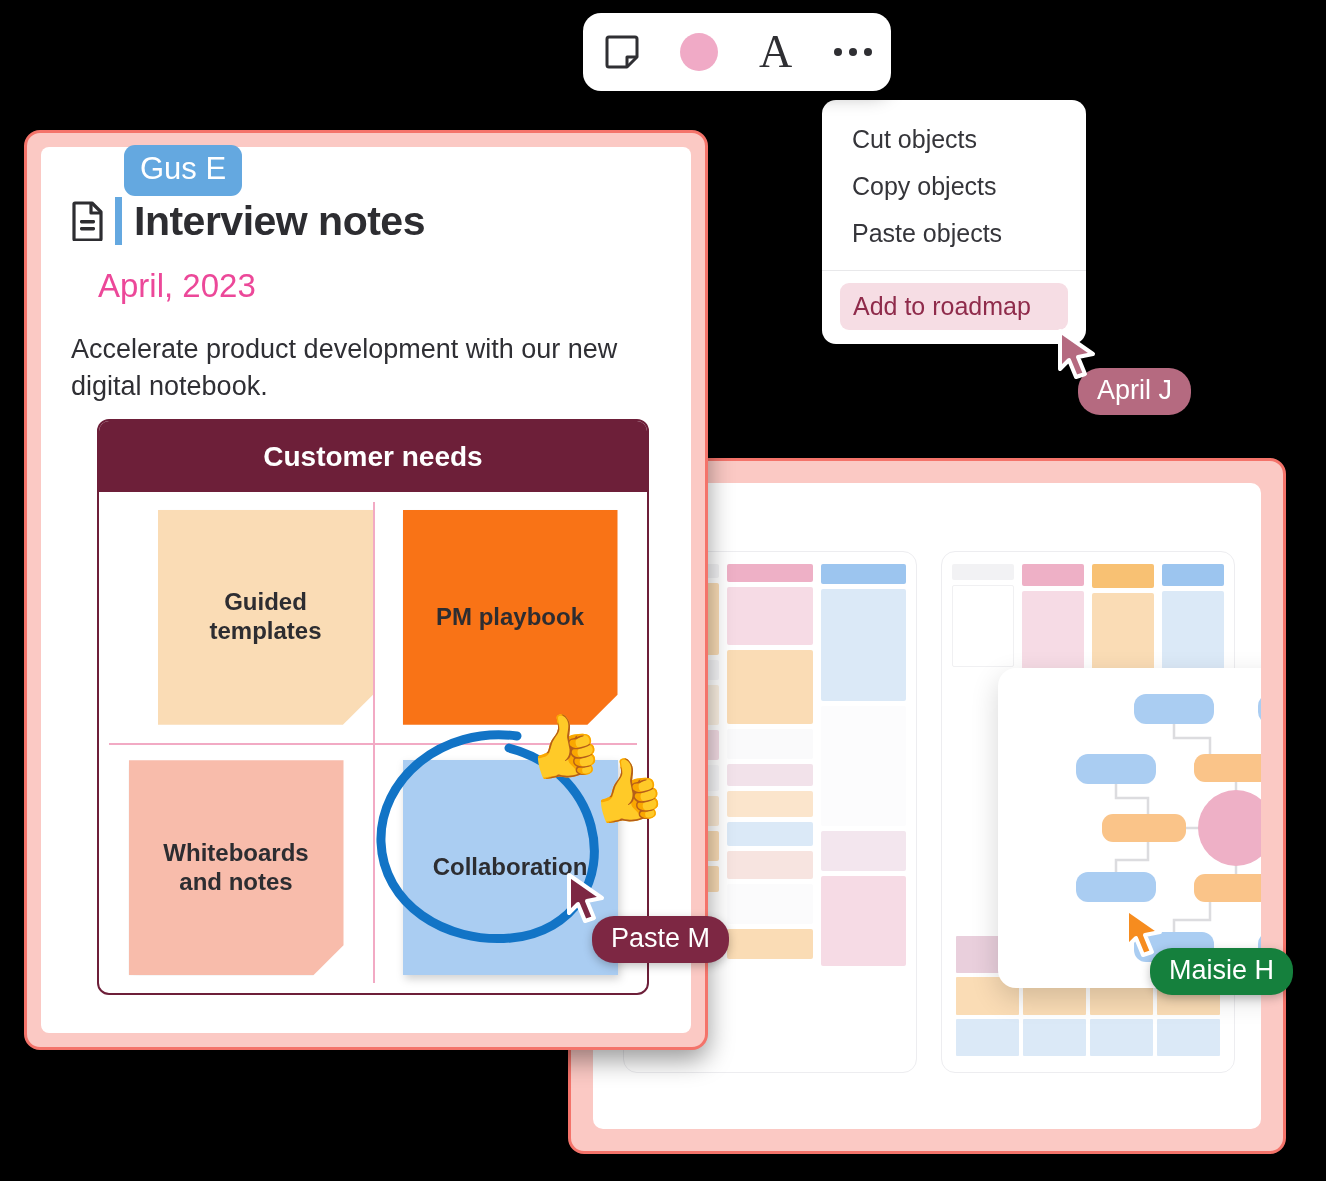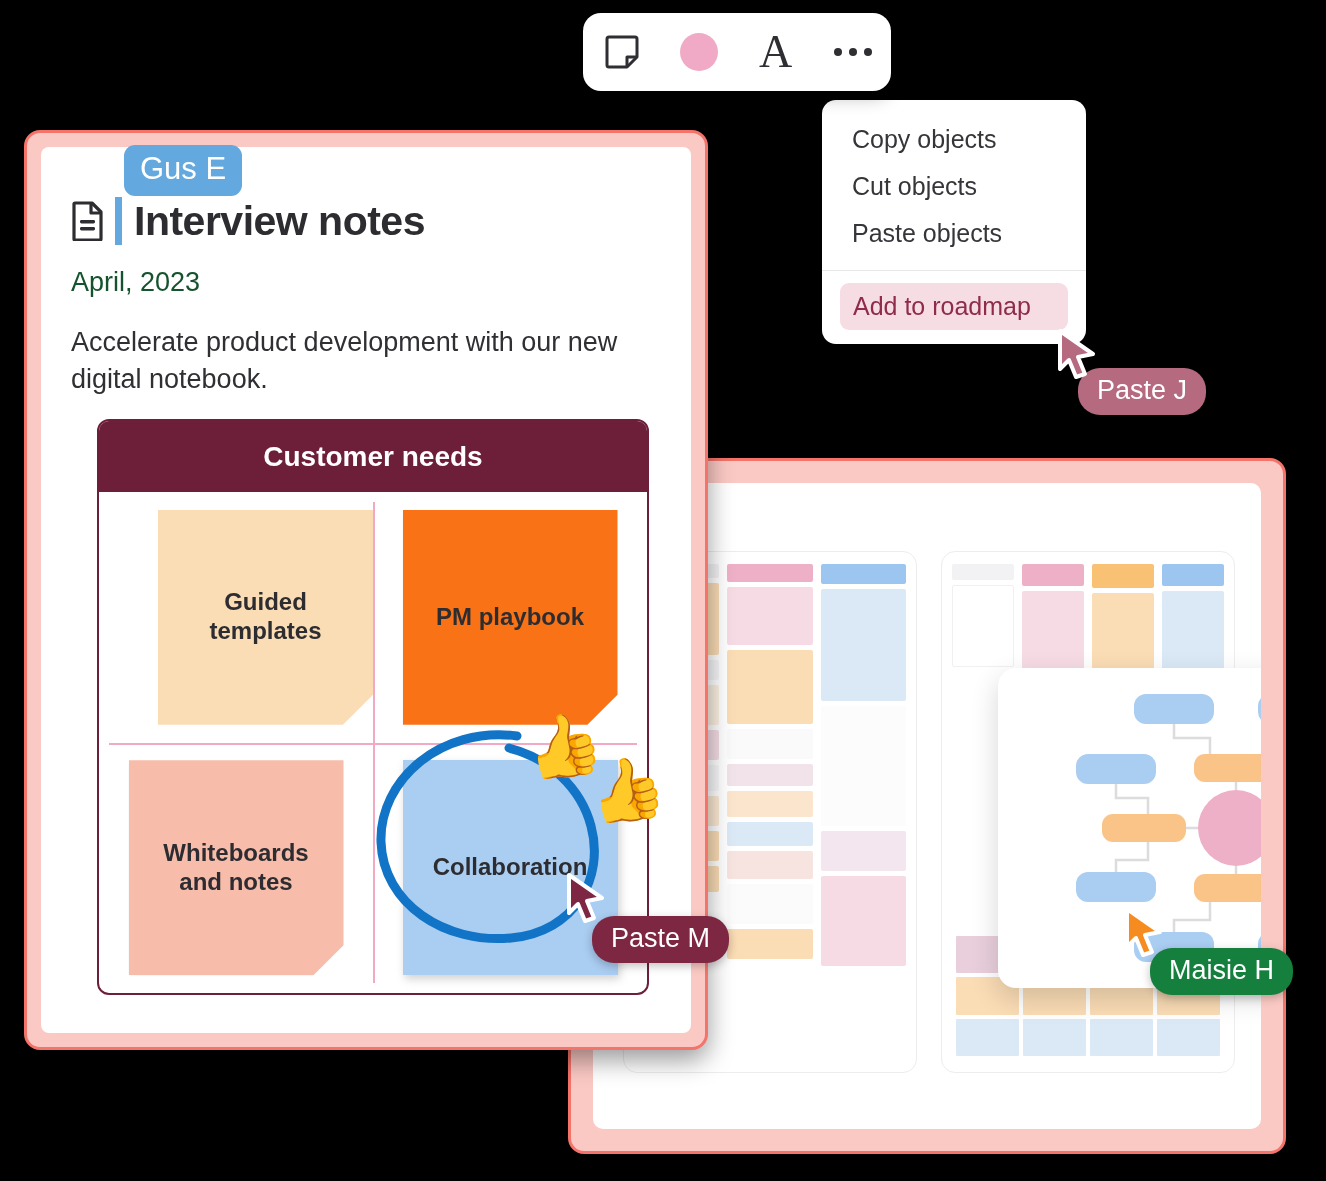--- a/index.html
+++ b/index.html
@@ -60,21 +60,21 @@
     z-index:30;
   }
   .doc-inner{
     position:absolute;left:14px;top:14px;right:14px;bottom:14px;
     background:#ffffff;border-radius:8px;
     padding:24px 30px;box-sizing:border-box;overflow:hidden;
   }
   .doc-title-row{display:flex;align-items:center;gap:10px;margin-top:26px;}
   .doc-title{font-size:41px;font-weight:bold;color:#2d2d31;letter-spacing:-.5px;}
   .caret{width:7px;height:48px;background:#64a8e0;display:inline-block;margin-right:2px;}
-  .doc-date{font-size:27px;color:#14532d;margin-top:22px;}
+  .doc-date{font-size:33px;color:#ec4899;margin-top:22px;margin-left:27px;}
   .doc-body{font-size:27px;color:#2f2f34;line-height:1.36;margin-top:26px;}
 
   .gus-pill{
     position:absolute;left:124px;top:145px;background:#64a8e0;color:#fff;
     border-radius:11px;font-size:31px;padding:6px 16px 9px 16px;z-index:40;
   }
 
   
   .matrix{
     position:absolute;left:94px;top:416px;width:548px;height:572px;
@@ -317,33 +317,33 @@
     <div class="tb-btn">
       <span class="dots">
           <i></i>
           <i></i>
           <i></i>
         </span>
     </div>
   </div>
 
   <div class="ctx-menu">
+    <div class="ctx-item">Cut objects</div>
     <div class="ctx-item">Copy objects</div>
-    <div class="ctx-item">Cut objects</div>
     <div class="ctx-item">Paste objects</div>
     <div class="ctx-sep"></div>
     <div class="ctx-highlight">Add to roadmap</div>
   </div>
 
   <div class="gus-pill">Gus E</div>
 
   <svg class="cursor" style="left:1055px;top:328px;width:44px;height:52px;" viewBox="0 0 44 52">
     <path d="M5 3 L38 26 L23 29 L30 46 L21 49 L14 32 L5 41 Z" fill="#b56a80" stroke="#ffffff" stroke-width="4" stroke-linejoin="round"></path>
   </svg>
-  <div class="name-pill" style="left:1078px;top:368px;background:#b56a80;">Paste J</div>
+  <div class="name-pill" style="left:1078px;top:368px;background:#b56a80;">April J</div>
 
   <svg class="cursor" style="left:564px;top:872px;width:44px;height:52px;" viewBox="0 0 44 52">
     <path d="M5 3 L38 26 L23 29 L30 46 L21 49 L14 32 L5 41 Z" fill="#7d2743" stroke="#ffffff" stroke-width="4" stroke-linejoin="round"></path>
   </svg>
   <div class="name-pill" style="left:592px;top:916px;background:#7d2743;">Paste M</div>
 
   <svg class="cursor" style="left:1122px;top:906px;width:44px;height:52px;" viewBox="0 0 44 52">
     <path d="M5 3 L38 26 L23 29 L30 46 L21 49 L14 32 L5 41 Z" fill="#f68c1f" stroke="#ffffff" stroke-width="4" stroke-linejoin="round"></path>
   </svg>
   <div class="name-pill" style="left:1150px;top:948px;background:#15803d;">Maisie H</div>

